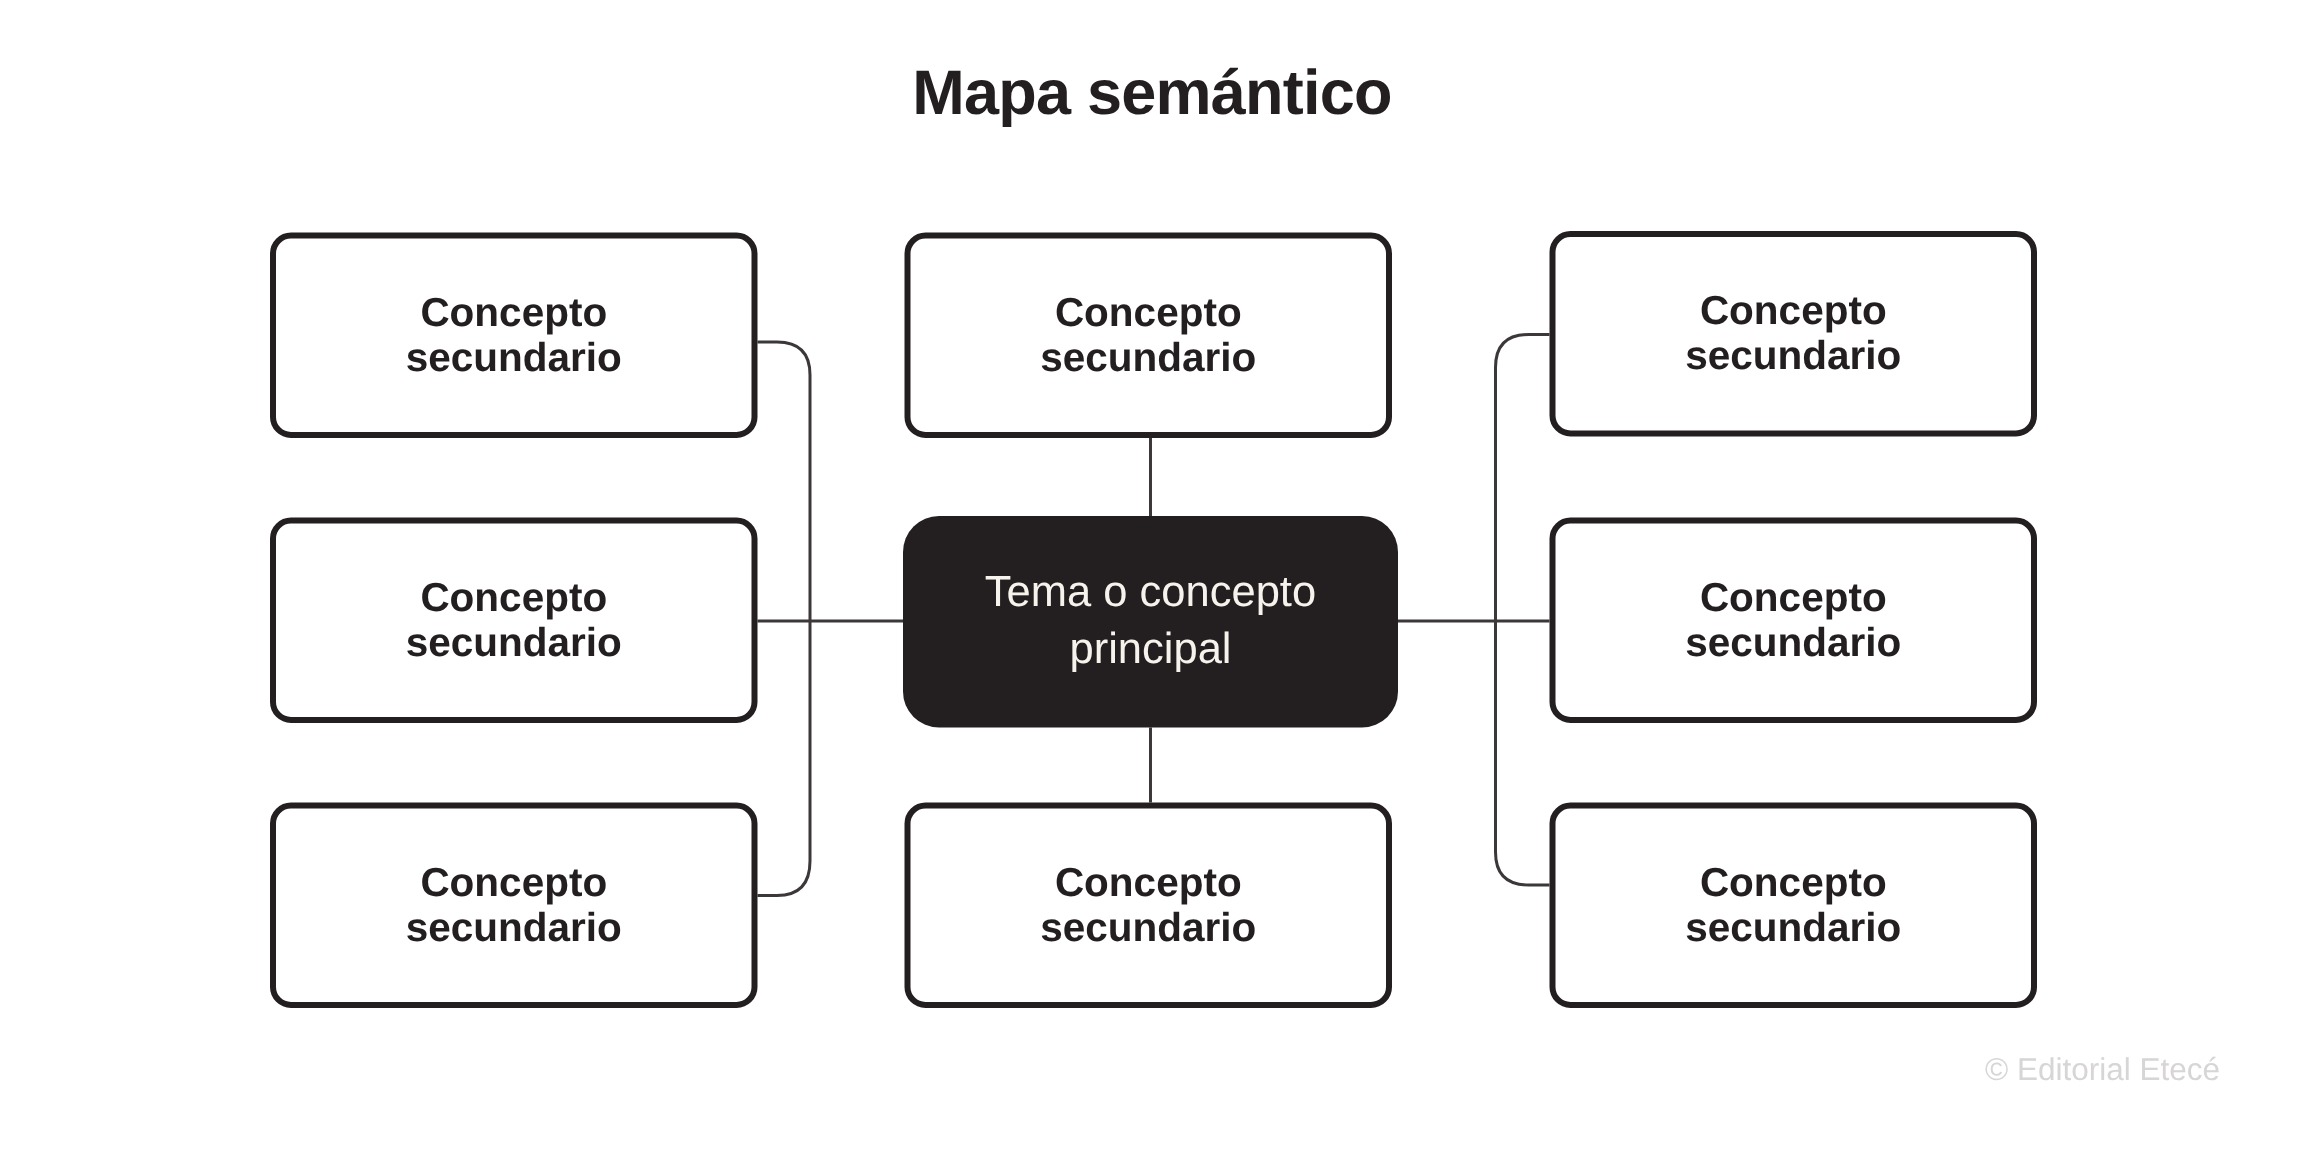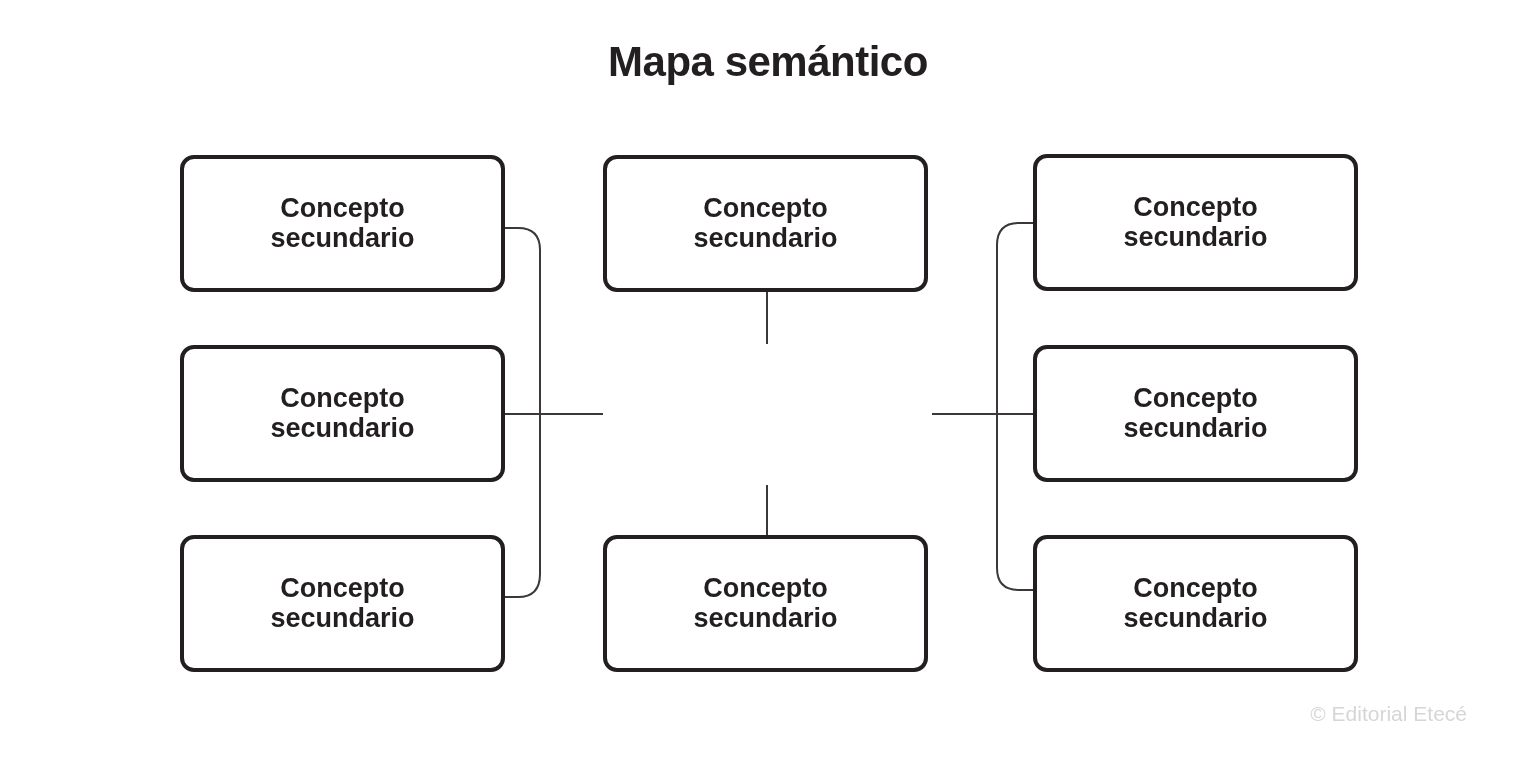--- a/index.html
+++ b/index.html
@@ -86,21 +86,21 @@
   .b-l1{left:180px; top:155px;}
   .b-l2{left:180px; top:345px;}
   .b-l3{left:180px; top:535px;}
   .b-c1{left:603px; top:155px; width:327px;}
   .b-c2{left:603px; top:535px; width:327px;}
   .b-r1{left:1033px; top:154px;}
   .b-r2{left:1033px; top:345px;}
   .b-r3{left:1033px; top:535px;}
   .credit{
     position:absolute;
-    right:69px;
+    right:56px;
     top:702px;
     font-size:21px;
     font-weight:400;
     color:var(--watermark);
   }
 </style>
 </head>
 <body>
 
 <div class="canvas">
@@ -123,20 +123,23 @@
     <span class="label">Concepto secundario</span>
   </div>
   <div class="node secondary b-l3">
     <span class="label">Concepto secundario</span>
   </div>
 
   <div class="node secondary b-c1">
     <span class="label">Concepto secundario</span>
   </div>
 
+  <div class="node central">
+    <span class="label">Tema o concepto principal</span>
+  </div>
 
   <div class="node secondary b-c2">
     <span class="label">Concepto secundario</span>
   </div>
 
   <div class="node secondary b-r1">
     <span class="label">Concepto secundario</span>
   </div>
   <div class="node secondary b-r2">
     <span class="label">Concepto secundario</span>

